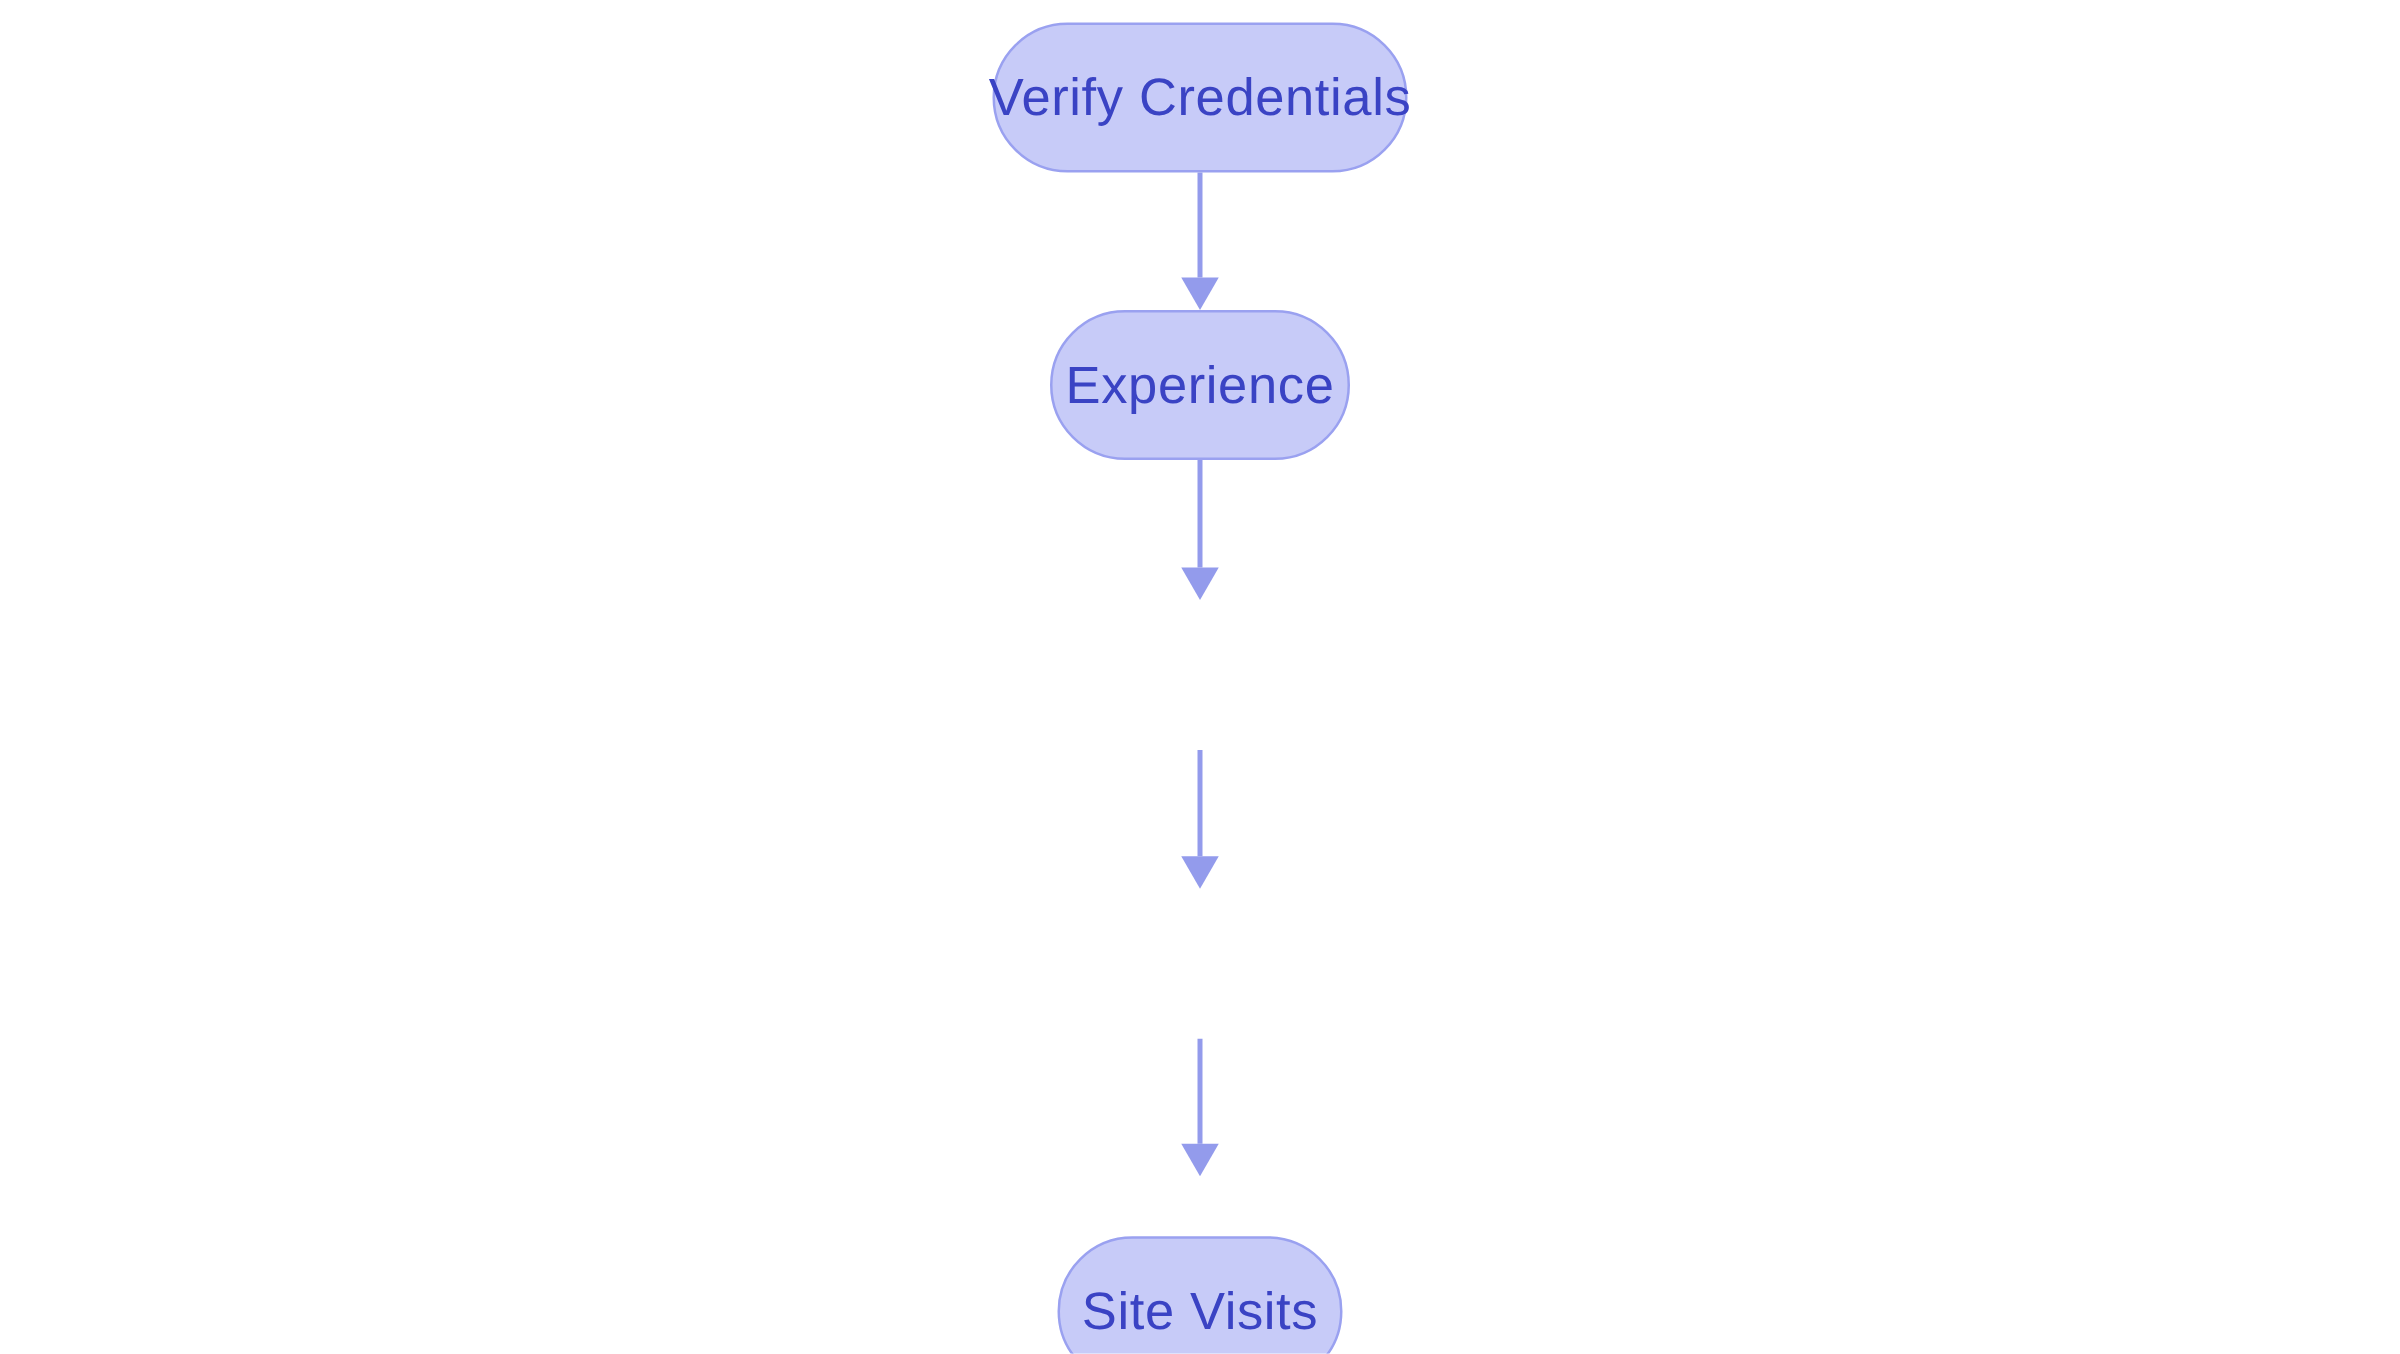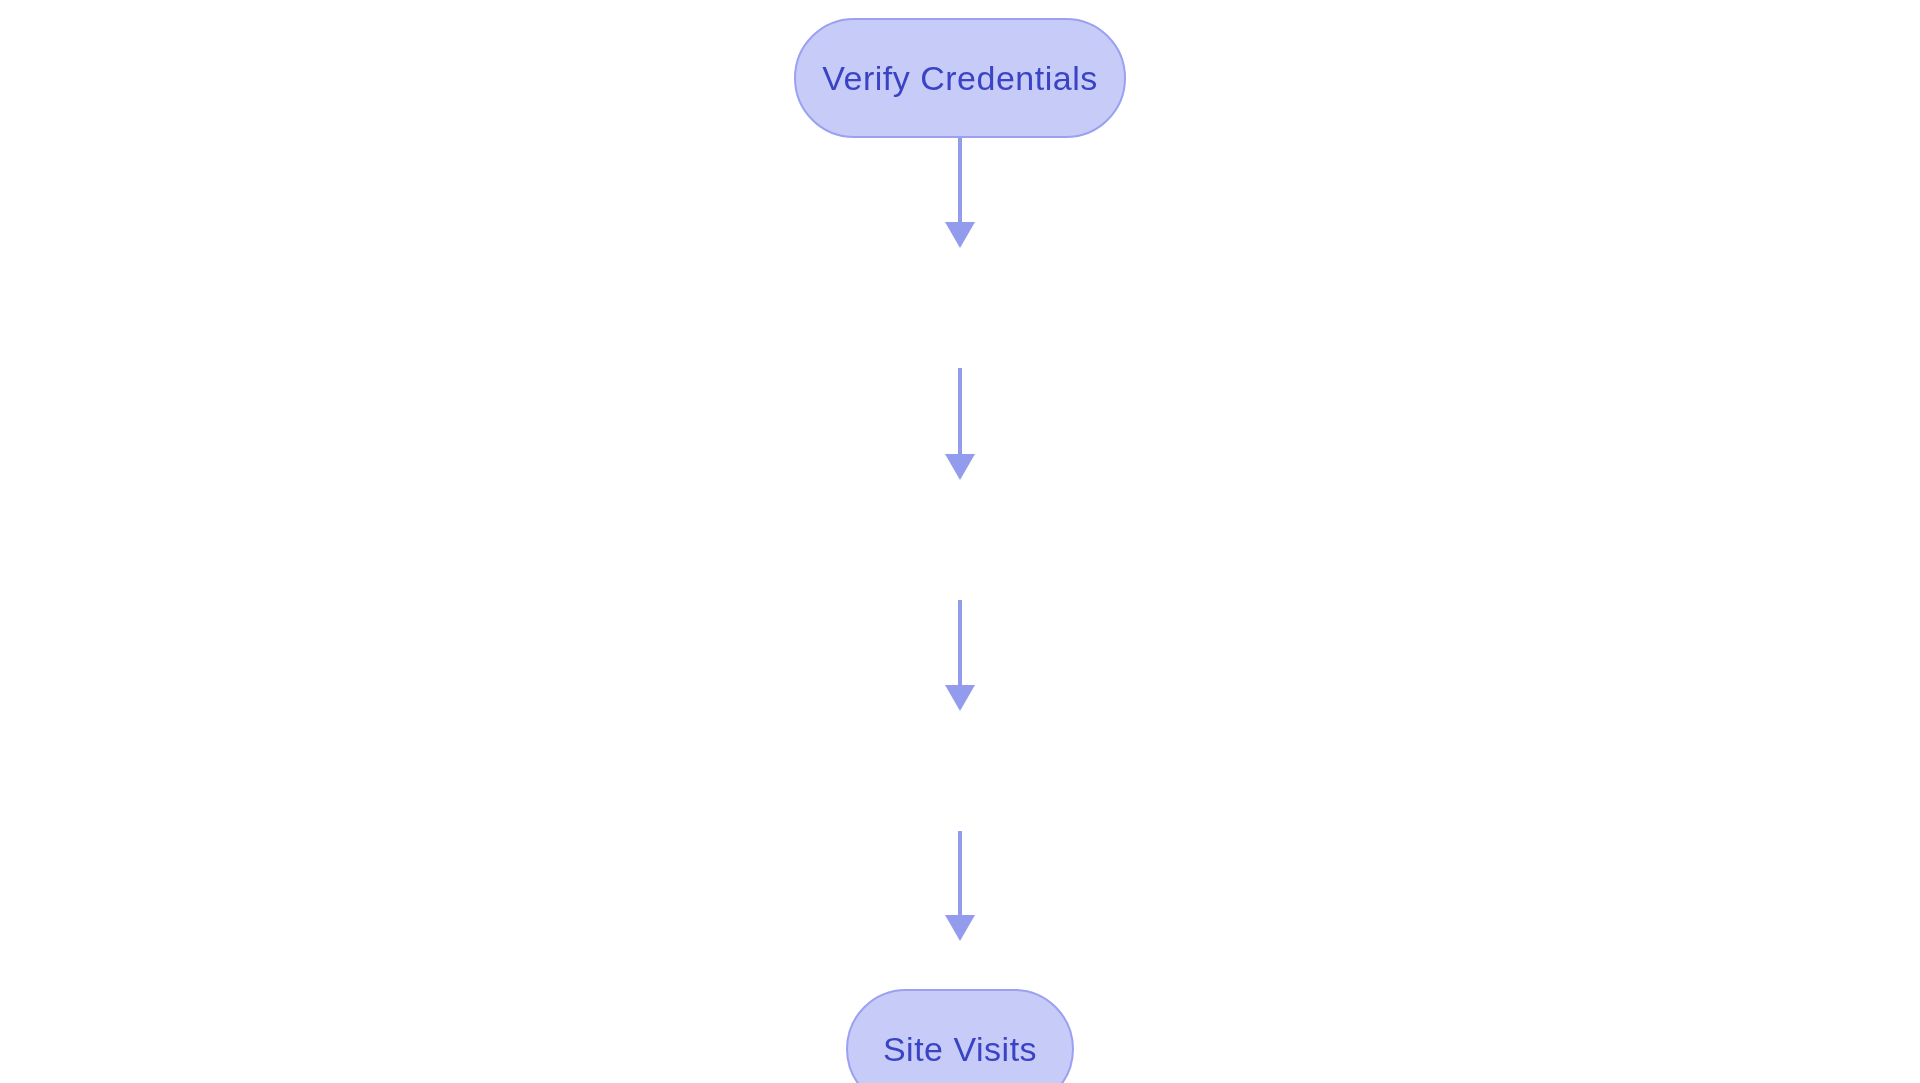--- a/index.html
+++ b/index.html
@@ -23,21 +23,21 @@
     border-radius: 60px;
     background: var(--node-fill, #c7cbf8);
     border: 2px solid var(--node-border, #9aa1f0);
     box-sizing: border-box;
     display: flex;
     align-items: center;
     justify-content: center;
   }
   .node span {
     color: var(--node-text, #3a43c4);
-    font-size: 34px;
+    font-size: 42px;
     letter-spacing: 0.5px;
     white-space: nowrap;
   }
   .n1 { top: 18px;  width: 332px; }
   .n2 { top: 248px; width: 240px; }
   .n3 { top: 480px; width: 300px; }
   .n4 { top: 711px; width: 336px; }
   .n5 { top: 989px; width: 228px; }
 
   .arrow {
@@ -73,20 +73,23 @@
 
   <div class="node n1">
     <span>Verify Credentials</span>
   </div>
 
   <div class="arrow a1">
     <div class="shaft"></div>
     <div class="head"></div>
   </div>
 
+  <div class="node n2">
+    <span>Experience</span>
+  </div>
 
   <div class="arrow a2">
     <div class="shaft"></div>
     <div class="head"></div>
   </div>
 
 
   <div class="arrow a3">
     <div class="shaft"></div>
     <div class="head"></div>

